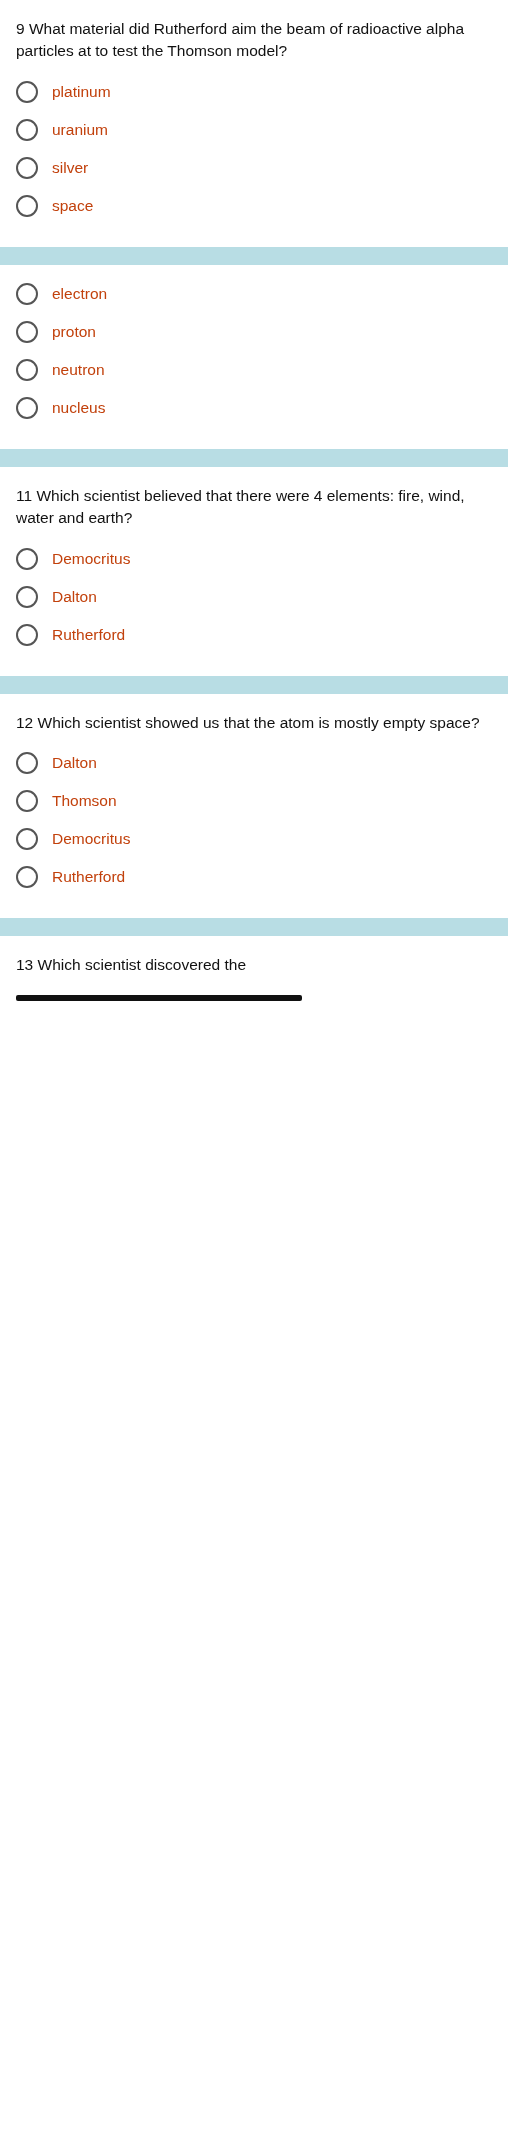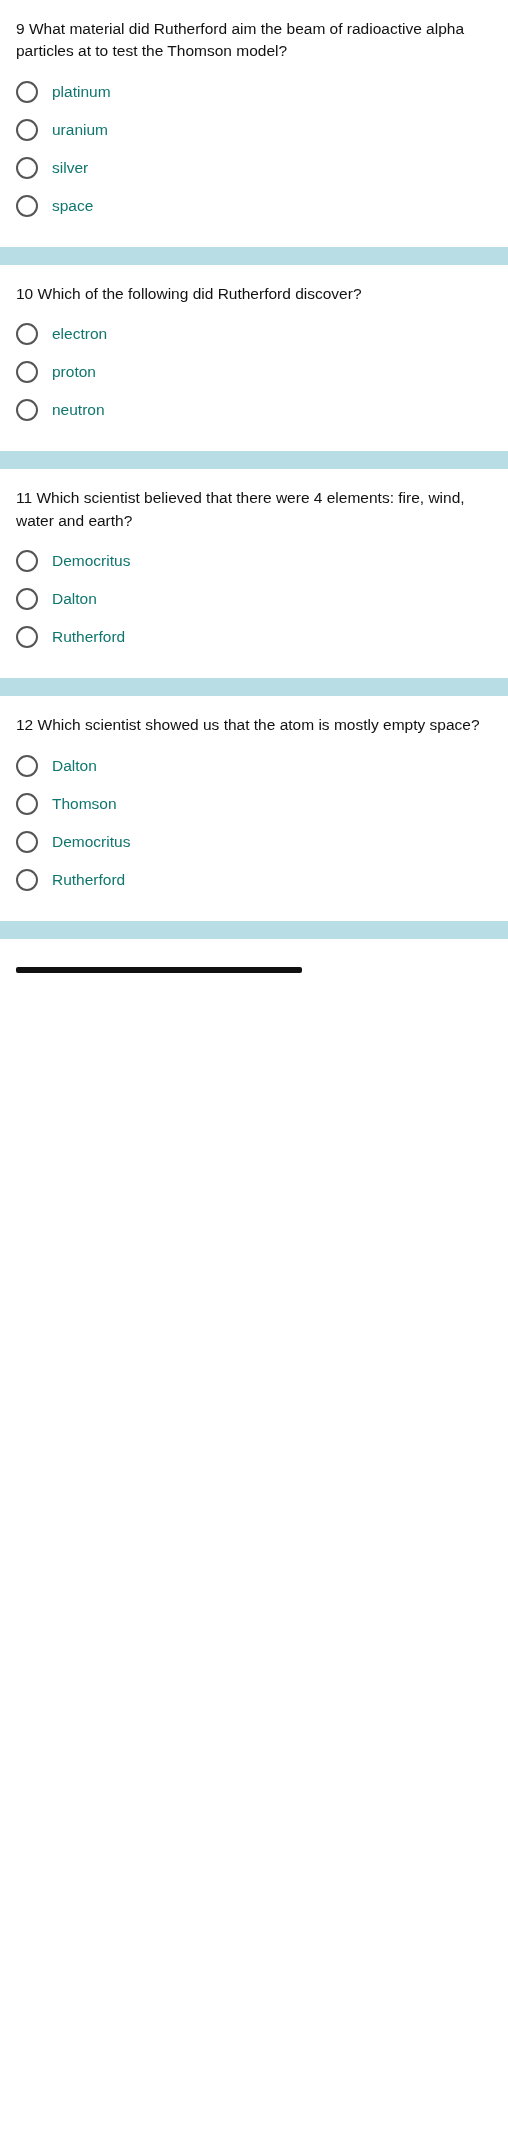--- a/index.html
+++ b/index.html
@@ -30,21 +30,21 @@
       width: 22px;
       height: 22px;
       border: 2px solid #555;
       border-radius: 50%;
       margin-right: 14px;
       flex-shrink: 0;
       background: #fff;
     }
     .option-label {
       font-size: 15.5px;
-      color: #0f766e;
+      color: #c2410c;
     }
     .divider {
       height: 18px;
       background: #b8dde4;
       margin: 0;
     }
     .last-partial {
       padding: 18px 16px 6px 16px;
       background: #fff;
     }
@@ -77,34 +77,35 @@
   </div>
   <div class="option-row">
     <div class="radio-circle"></div>
     <span class="option-label">space</span>
   </div>
 </div>
 
 <div class="divider"></div>
 
 <div class="question-block">
-  <div class="question-text">
-    <span>10 </span>Which of the following did Rutherford discover?
-  </div>
   <div class="option-row">
     <div class="radio-circle"></div>
     <span class="option-label">electron</span>
   </div>
   <div class="option-row">
     <div class="radio-circle"></div>
     <span class="option-label">proton</span>
   </div>
   <div class="option-row">
     <div class="radio-circle"></div>
     <span class="option-label">neutron</span>
+  </div>
+  <div class="option-row">
+    <div class="radio-circle"></div>
+    <span class="option-label">nucleus</span>
   </div>
 </div>
 
 <div class="divider"></div>
 
 <div class="question-block">
   <div class="question-text">
     <span>11 </span>Which scientist believed that there were 4 elements: fire, wind, water and earth?
   </div>
   <div class="option-row">
@@ -141,14 +142,17 @@
   </div>
   <div class="option-row">
     <div class="radio-circle"></div>
     <span class="option-label">Rutherford</span>
   </div>
 </div>
 
 <div class="divider"></div>
 
 <div class="last-partial">
+  <div class="question-text">
+    <span>13 </span>Which scientist discovered the
+  </div>
   <div class="partial-bar"></div>
 </div>
 
 </body></html>

